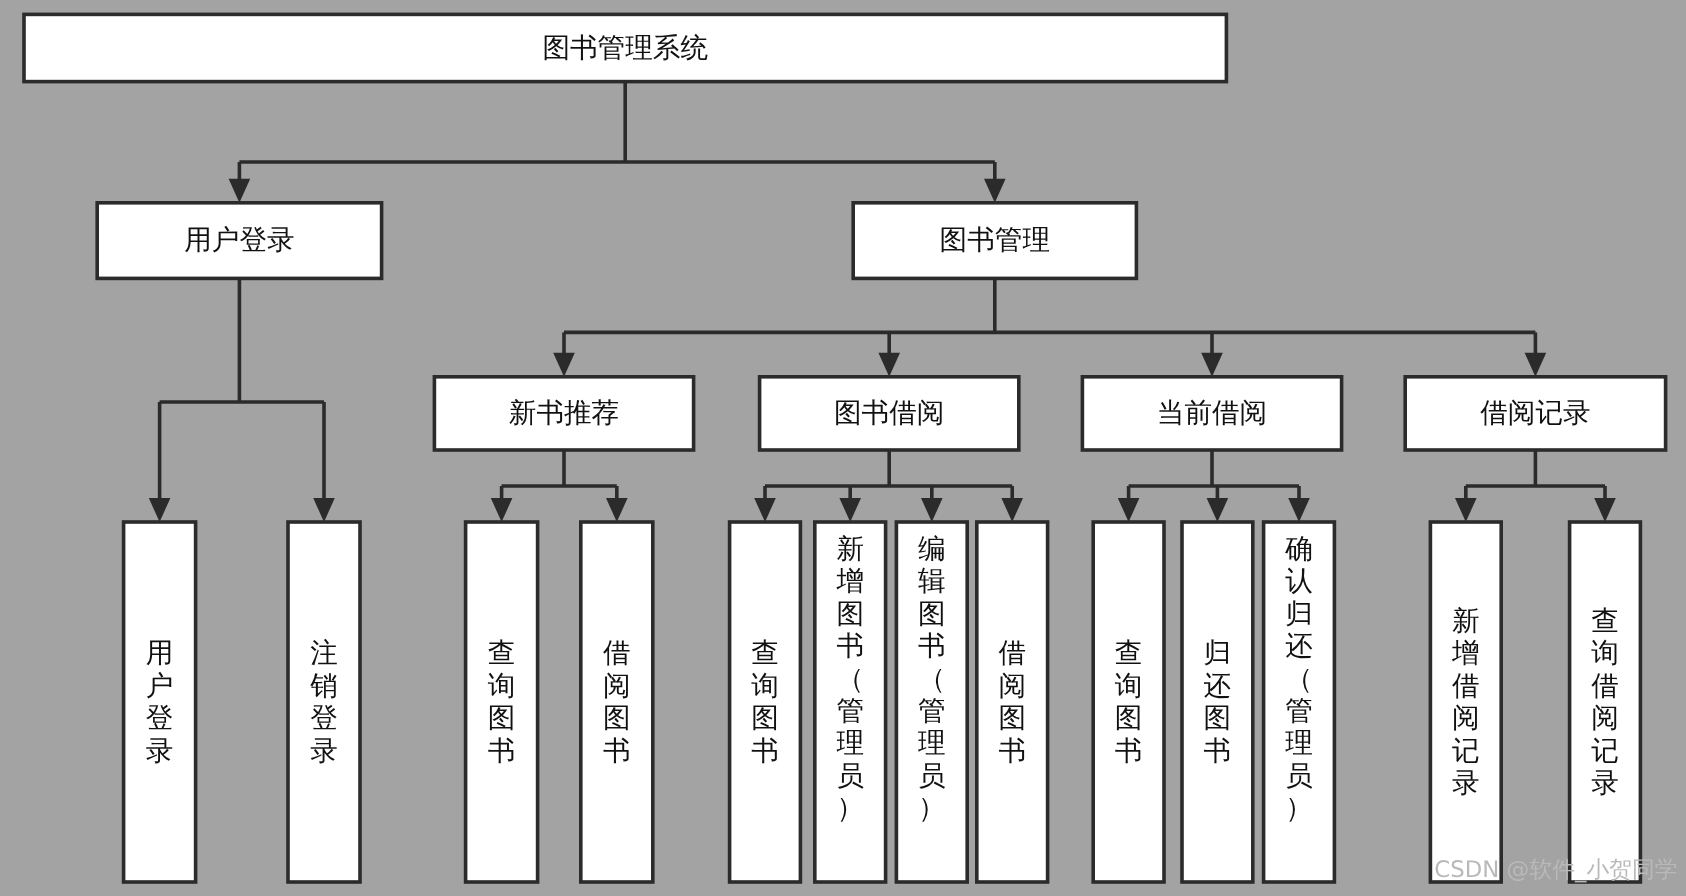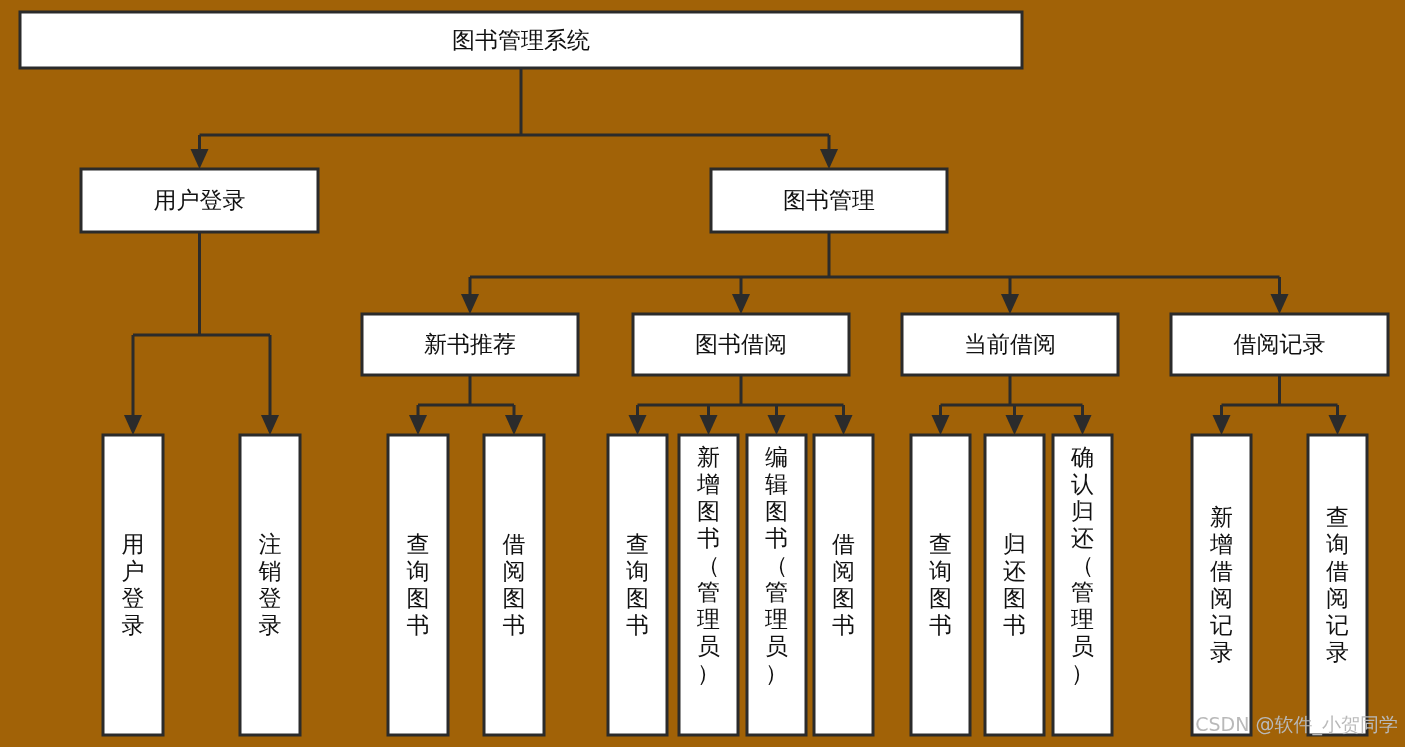--- a/index.html
+++ b/index.html
@@ -11,21 +11,21 @@
   body {
     width: 1405px;
     height: 747px;
     overflow: hidden;
     font-family: "DejaVu Sans", "Liberation Sans", sans-serif;
   }
   #diagram-root {
     position: relative;
     width: 1405px;
     height: 747px;
-    background: #a16207;
+    background: #a3a3a3;
   }
   svg.diagram-canvas {
     position: absolute;
     top: 0;
     left: 0;
     width: 1405px;
     height: 747px;
     display: block;
   }
   .node-rect {

